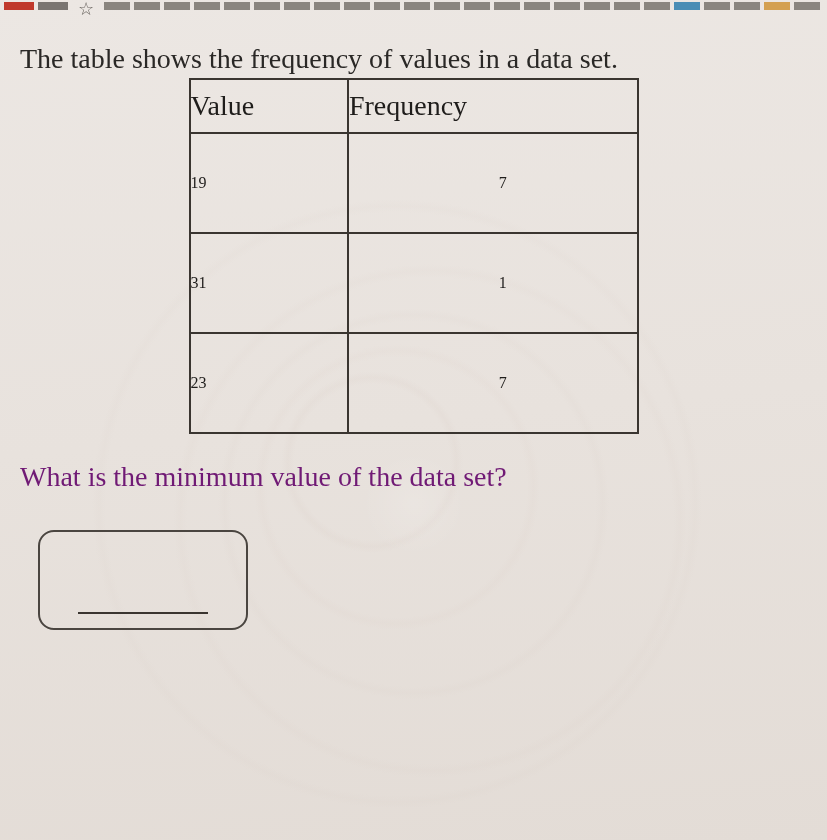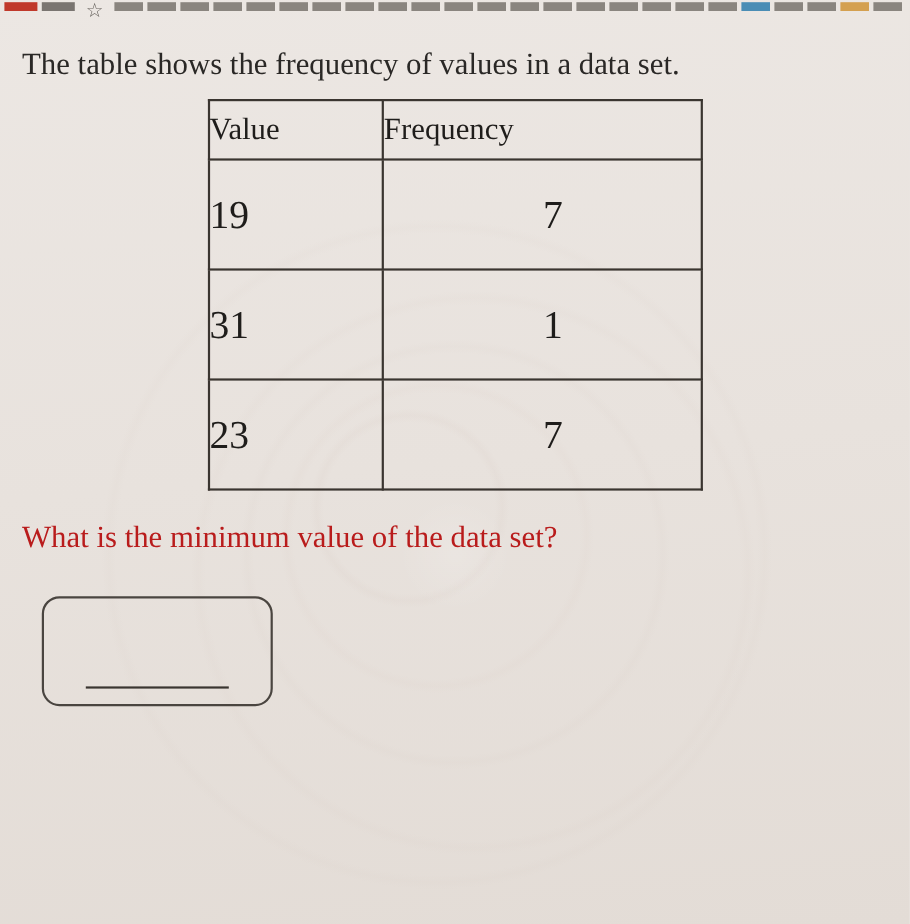--- a/index.html
+++ b/index.html
@@ -52,51 +52,51 @@
     .dash.short { background: #8a857f; width: 26px; }
     .dash.blue { background: #4a8db5; }
     .dash.orange { background: #d4a050; }
     .content {
       position: relative;
       padding: 40px 20px 0 20px;
     }
     .intro {
       font-size: 28px;
       color: #2a2826;
-      margin-bottom: 12px;
+      margin-bottom: 0;
       line-height: 1.35;
     }
     .freq-table {
       margin: 0 auto 24px auto;
       border-collapse: collapse;
       width: 450px;
     }
     .freq-table th, .freq-table td {
       border: 2px solid #3a3530;
       padding: 0;
       text-align: left;
       color: #1f1d1b;
     }
     .freq-table th {
       font-weight: normal;
       font-size: 28px;
       height: 54px;
     }
     .freq-table td {
-      font-size: 36px;
+      font-size: 16px;
       height: 100px;
     }
     .freq-table td:nth-child(2) {
       padding-left: 50px;
       padding-right: 30px;
       text-align: center;
     }
     .question {
       font-size: 28px;
-      color: #b91c1c;
+      color: #701a75;
       margin-top: 12px;
       margin-bottom: 34px;
       line-height: 1.35;
     }
     .answer-box {
       width: 210px;
       height: 100px;
       border: 2px solid #4a4540;
       border-radius: 16px;
       background: transparent;

